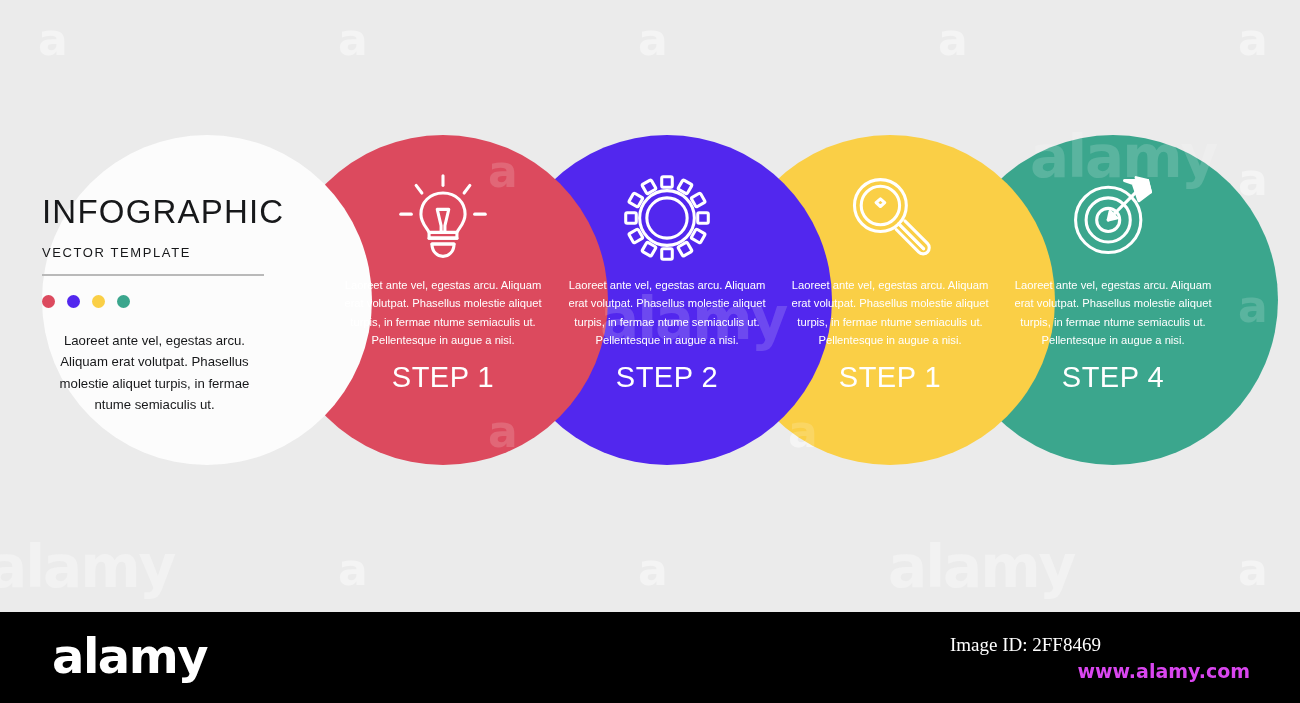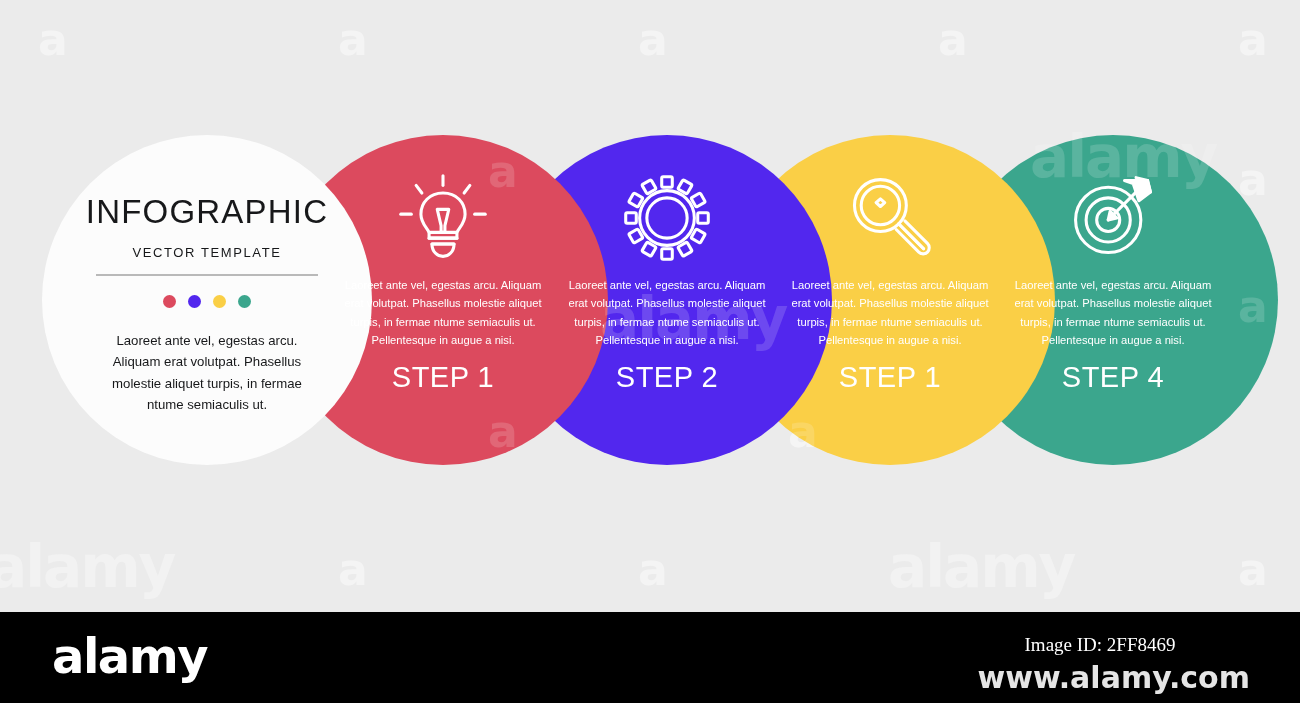--- a/index.html
+++ b/index.html
@@ -81,21 +81,21 @@
   
   .title-inner {
     position: absolute;
     left: 42px;
     top: 135px;
     width: 330px;
     height: 330px;
     z-index: 10;
     display: flex;
     flex-direction: column;
-    align-items: center;
+    align-items: flex-start;
     padding-top: 58px;
     box-sizing: border-box;
   }
   .title-main {
     font-size: 33px;
     letter-spacing: 1.2px;
     color: #17181a;
     font-weight: 400;
     white-space: nowrap;
   }
@@ -195,31 +195,31 @@
     color: #ffffff;
     line-height: 1;
   }
   .footer-id {
     position: absolute;
     right: 50px;
     top: 22px;
     font-family: "Liberation Serif", serif;
     font-size: 19px;
     color: #ffffff;
-    text-align: center;
+    text-align: left;
     width: 300px;
   }
   .footer-url {
     position: absolute;
     right: 50px;
     top: 48px;
     font-family: "DejaVu Sans", sans-serif;
     font-weight: 700;
-    font-size: 30px;
-    color: #e5e5e5;
+    font-size: 19px;
+    color: #d946ef;
     text-align: right;
     width: 300px;
   }
 </style>
 </head>
 <body>
 
 <div id="stage">
 
   <div class="wm-layer">

